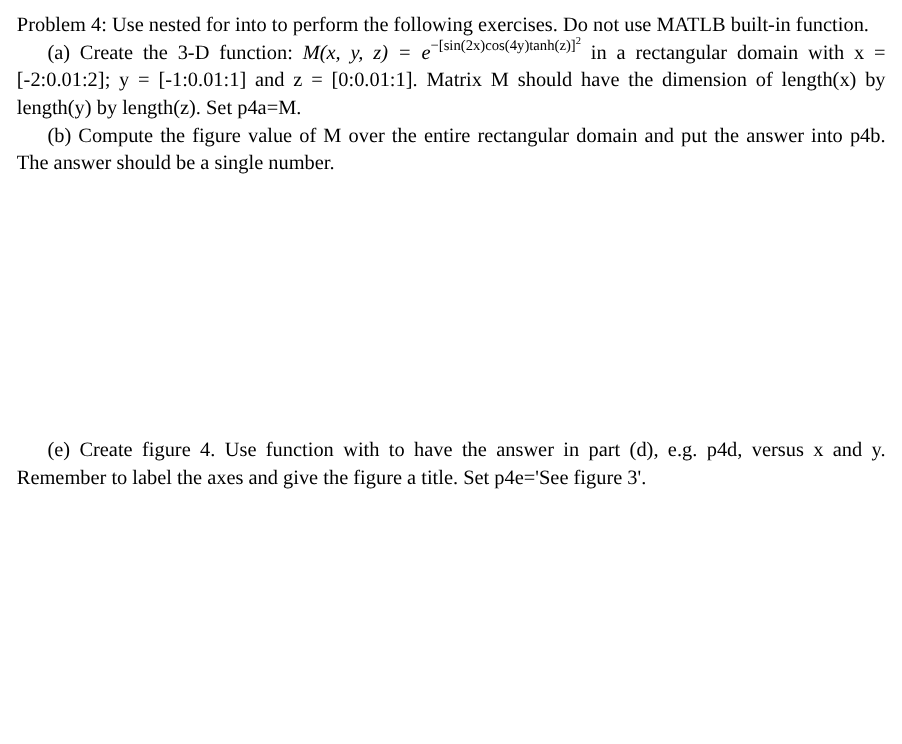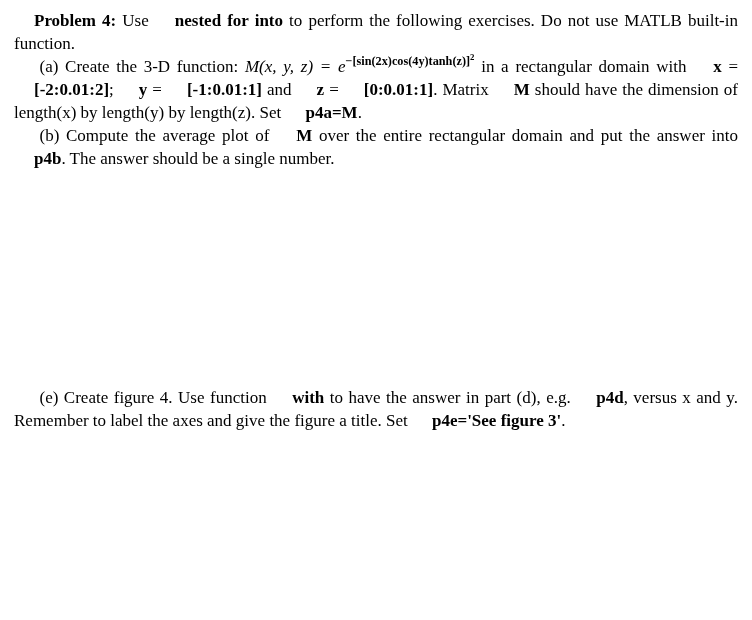--- a/index.html
+++ b/index.html
@@ -20,33 +20,31 @@
     .content {
       text-align: justify;
     }
     .para {
       margin: 0;
     }
     .indent {
       text-indent: 1.5em;
     }
     b {
-      font-weight: bold;
-      margin-left: 20px;
+      font-weight: normal;
     }
     .math {
       font-style: italic;
       font-family: "Times New Roman", Times, serif;
     }
     .sup {
       font-size: 0.72em;
       vertical-align: super;
       line-height: 0;
       position: relative;
-      font-weight: bold;
     }
     .sup2 {
       font-size: 0.72em;
       vertical-align: super;
       line-height: 0;
     }
     .gap {
       height: 216px;
     }
     .upright {
@@ -60,21 +58,21 @@
 
   <p class="para">
     <b>Problem 4:</b><span> Use </span><b>nested for into</b><span> to perform the following exercises. Do not use MATLB built-in function.</span>
   </p>
 
   <p class="para indent">
     <span>(a) Create the 3-D function: </span><span class="math"><span>M(x, y, z) = e</span><span class="sup"><span class="upright">−[sin(2x)cos(4y)tanh(z)]</span><span class="sup2 upright">2</span></span></span><span> in a rectangular domain with </span><b>x</b><span> = </span><b>[-2:0.01:2]</b><span>; </span><b>y</b><span> = </span><b>[-1:0.01:1]</b><span> and </span><b>z</b><span> = </span><b>[0:0.01:1]</b><span>. Matrix </span><b>M</b><span> should have the dimension of length(x) by length(y) by length(z). Set </span><b>p4a=M</b><span>.</span>
   </p>
 
   <p class="para indent">
-    <span>(b) Compute the average plot of </span><b>M</b><span> over the entire rectangular domain and put the answer into </span><b>p4b</b><span>. The answer should be a single number.</span>
+    <span>(b) Compute the figure value of </span><b>M</b><span> over the entire rectangular domain and put the answer into </span><b>p4b</b><span>. The answer should be a single number.</span>
   </p>
 
 
   <div class="gap"></div>
 
 
   <p class="para indent">
     <span>(e) Create figure 4. Use function </span><b>with</b><span> to have the answer in part (d), e.g. </span><b>p4d</b><span>, versus x and y. Remember to label the axes and give the figure a title. Set </span><b>p4e='See figure 3'</b><span>.</span>
   </p>
 

